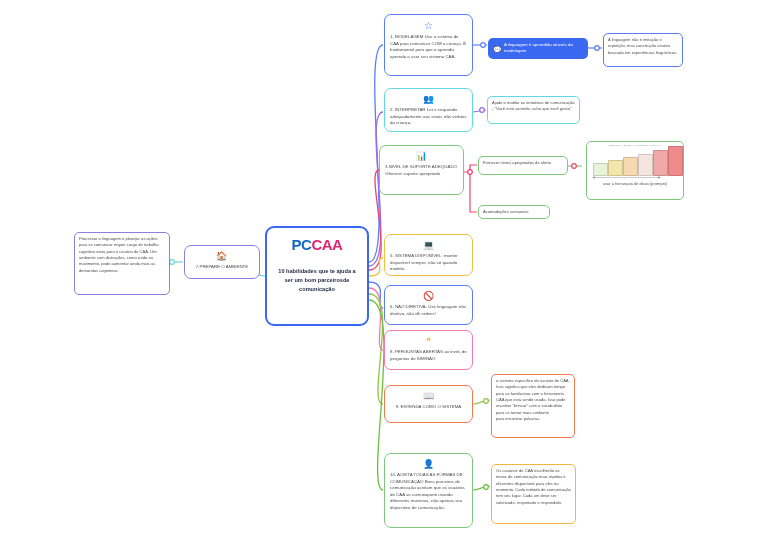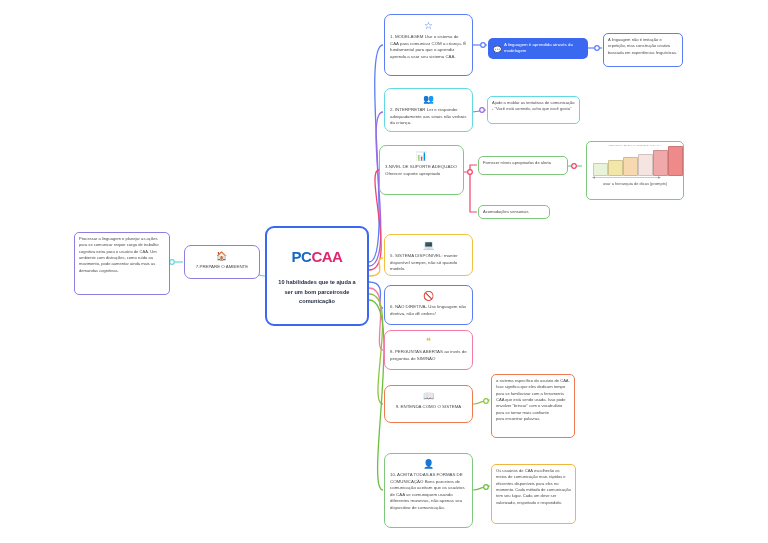--- a/index.html
+++ b/index.html
@@ -43,21 +43,21 @@
 
   
   #central {
     left: 265px; top: 226px;
     width: 104px; height: 100px;
     border: 2px solid #3b68f0;
     border-radius: 9px;
     display: flex;
     flex-direction: column;
     align-items: center;
-    justify-content: center;
+    justify-content: flex-start;
     padding: 6px 7px;
   }
   #central .logo {
     font-size: 15px;
     font-weight: bold;
     letter-spacing: -0.5px;
     margin-bottom: 10px;
     white-space: nowrap;
   }
   #central .logo .pc { color: #1668c4; }

